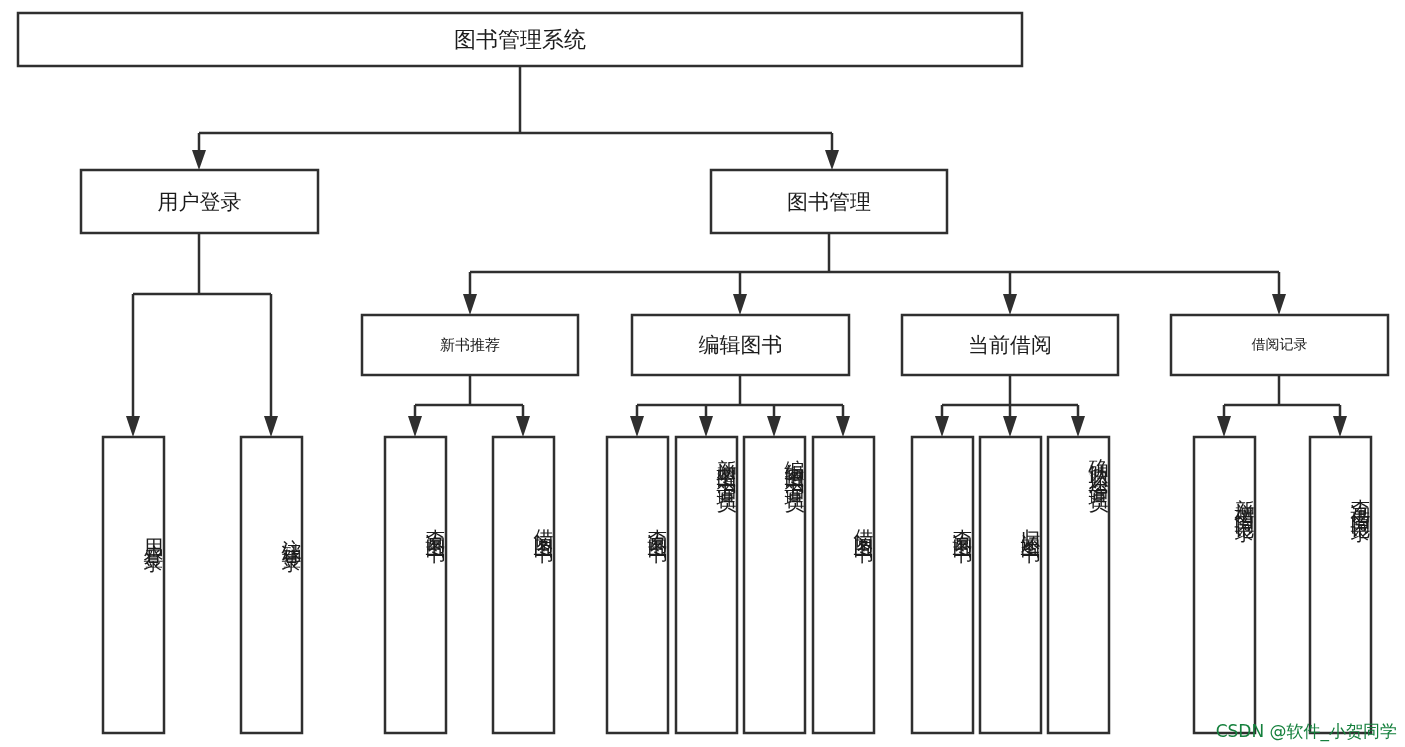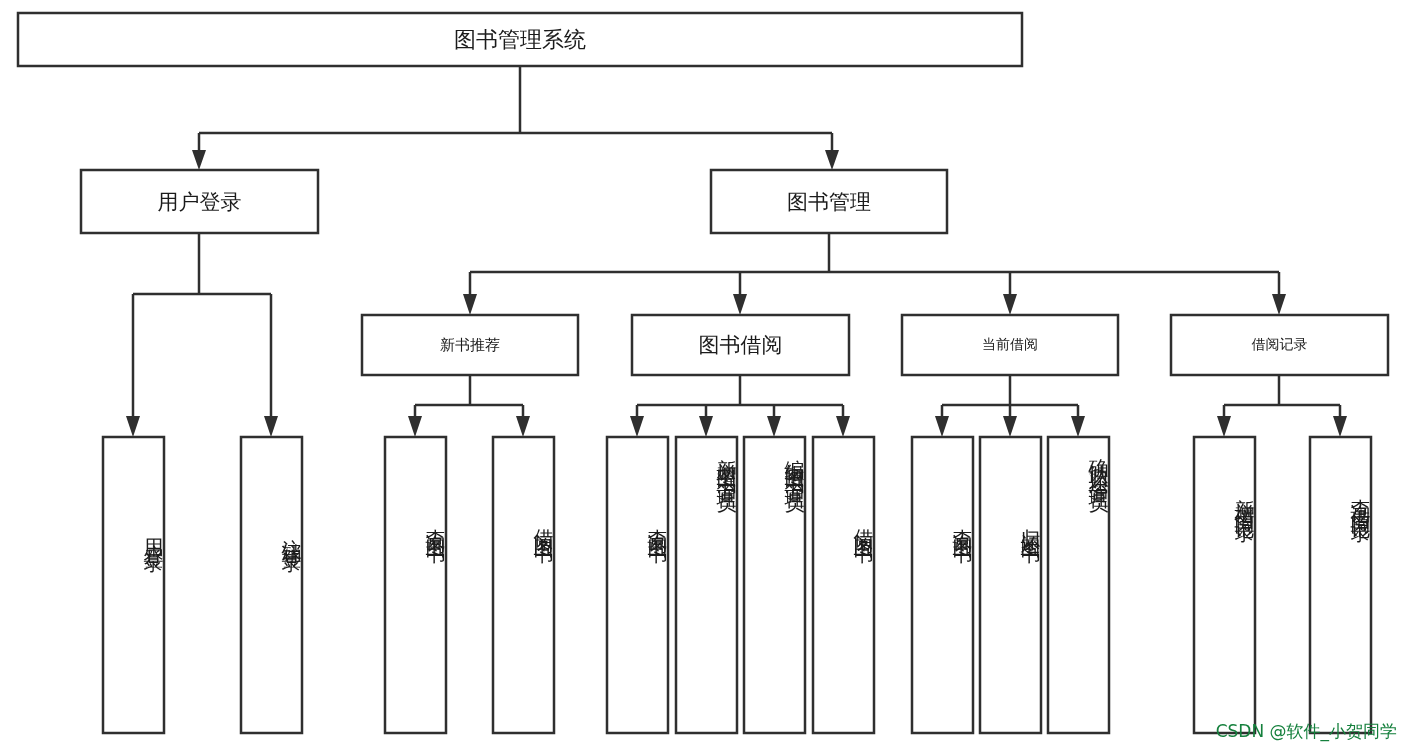--- a/index.html
+++ b/index.html
@@ -182,22 +182,22 @@
     <rect class="node-box" x="1194" y="437" width="61" height="296"></rect>
     <rect class="node-box" x="1310" y="437" width="61" height="296"></rect>
   </svg>
 
   <div class="horiz-label" style="left:18px; top:13px; width:1004px; height:53px; font-size:22px;">图书管理系统</div>
 
   <div class="horiz-label" style="left:81px; top:170px; width:237px; height:63px; font-size:21px;">用户登录</div>
   <div class="horiz-label" style="left:711px; top:170px; width:236px; height:63px; font-size:21px;">图书管理</div>
 
   <div class="horiz-label" style="left:362px; top:315px; width:216px; height:60px; font-size:15px;">新书推荐</div>
-  <div class="horiz-label" style="left:632px; top:315px; width:217px; height:60px; font-size:21px;">图书借阅</div>
-  <div class="horiz-label" style="left:902px; top:315px; width:216px; height:60px; font-size:14px;">当前借阅</div>
+  <div class="horiz-label" style="left:632px; top:315px; width:217px; height:60px; font-size:21px;">编辑图书</div>
+  <div class="horiz-label" style="left:902px; top:315px; width:216px; height:60px; font-size:21px;">当前借阅</div>
   <div class="horiz-label" style="left:1171px; top:315px; width:217px; height:60px; font-size:14px;">借阅记录</div>
 
   <div class="vert-label" style="left:103px; top:523px; width:61px;">用户登录</div>
   <div class="vert-label" style="left:241px; top:523px; width:61px;">注销登录</div>
 
   <div class="vert-label" style="left:385px; top:513px; width:61px;">查询图书</div>
   <div class="vert-label" style="left:493px; top:513px; width:61px;">借阅图书</div>
 
   <div class="vert-label" style="left:607px; top:513px; width:61px;">查询图书</div>
   <div class="vert-label" style="left:676px; top:443px; width:61px;">新增图书（管理员）</div>

